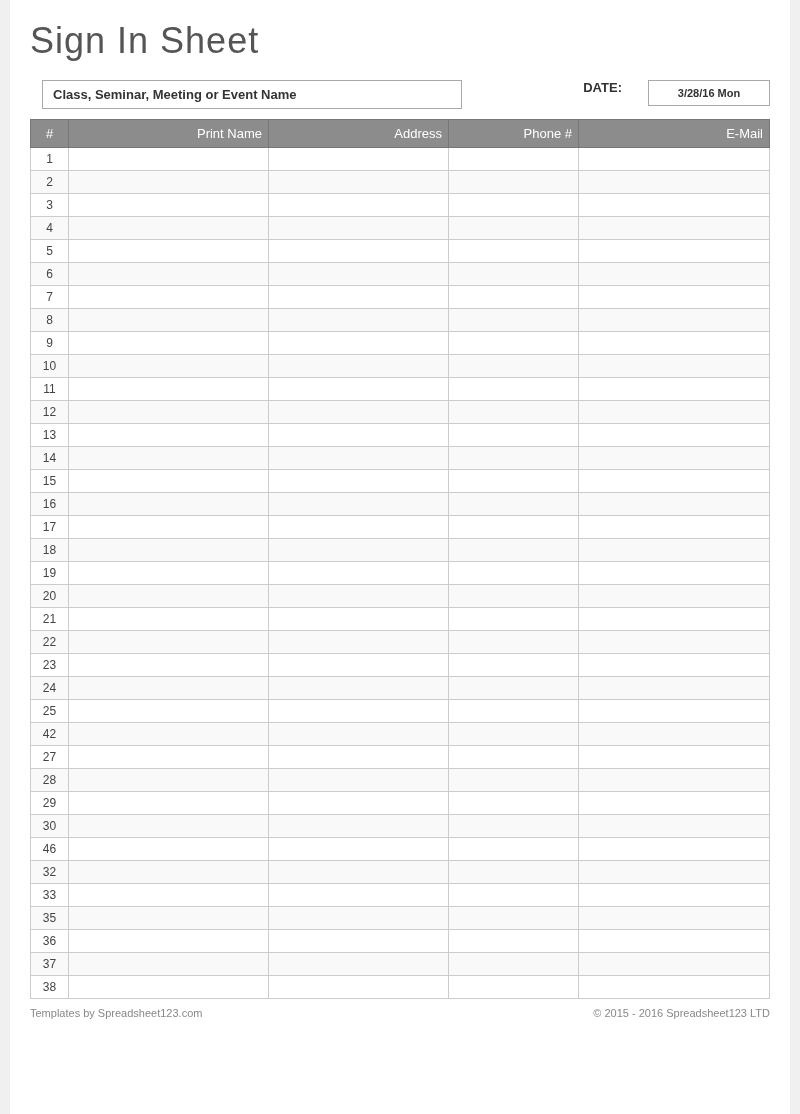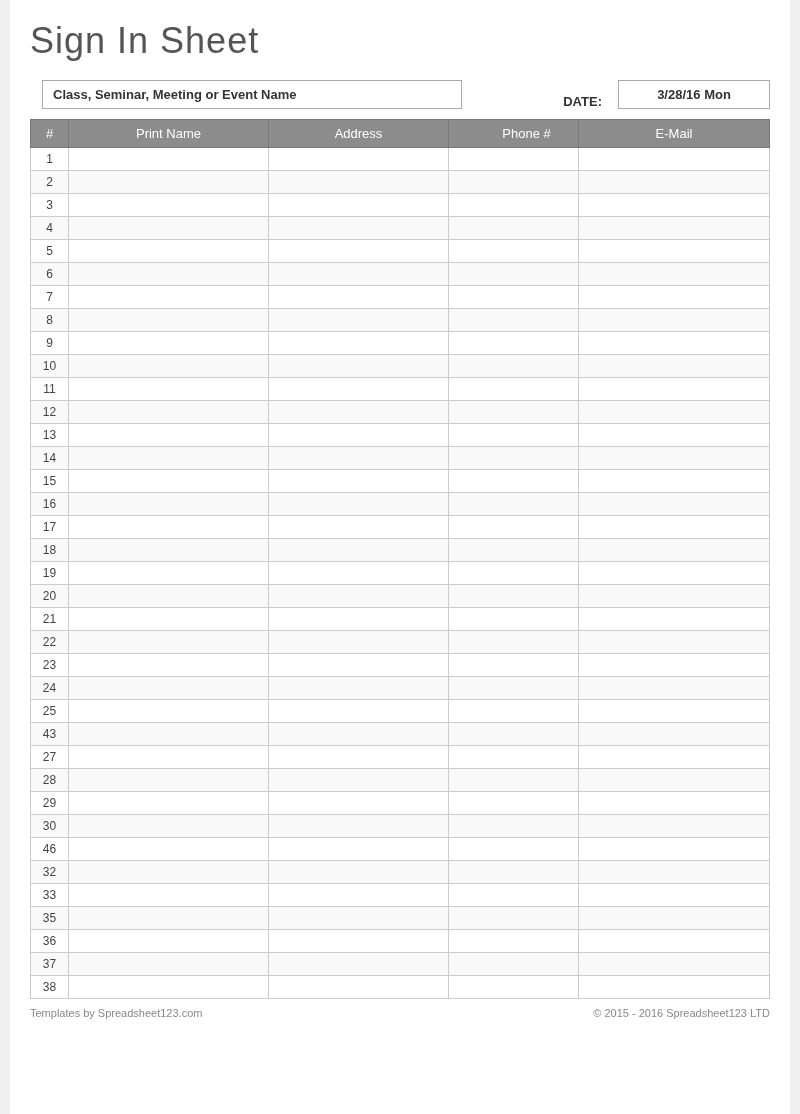--- a/index.html
+++ b/index.html
@@ -29,23 +29,23 @@
     .page-title {
       font-size: 36px;
       font-weight: 300;
       color: #555;
       margin-bottom: 18px;
       letter-spacing: 1px;
     }
 
     .header-row {
       display: flex;
-      align-items: flex-end;
+      align-items: flex-start;
       margin-bottom: 10px;
-      gap: 8px;
+      gap: 18px;
       padding-left: 12px;
     }
 
     .event-name-box {
       border: 1px solid #aaa;
       padding: 6px 10px;
       font-size: 13px;
       font-weight: bold;
       width: 420px;
       color: #333;
@@ -55,23 +55,23 @@
       font-size: 13px;
       font-weight: bold;
       margin-left: auto;
       margin-right: 8px;
       color: #333;
     }
 
     .date-value-box {
       border: 1px solid #aaa;
       padding: 6px 10px;
-      font-size: 13px;
+      font-size: 11px;
       font-weight: bold;
-      width: 152px;
+      width: 122px;
       text-align: center;
       color: #333;
     }
 
     .table-container {
       width: 100%;
     }
 
     table {
       width: 100%;
@@ -81,21 +81,21 @@
 
     thead tr {
       background-color: #8c8c8c;
       color: #fff;
     }
 
     thead th {
       padding: 6px 6px;
       font-size: 13px;
       font-weight: normal;
-      text-align: center;
+      text-align: right;
       border: 1px solid #777;
       color: #fff;
     }
 
     thead th.col-num {
       width: 38px;
       text-align: center;
     }
 
     thead th.col-name {
@@ -347,21 +347,21 @@
             <td></td>
           </tr>
           <tr>
             <td class="col-num">25</td>
             <td></td>
             <td></td>
             <td></td>
             <td></td>
           </tr>
           <tr>
-            <td class="col-num">43</td>
+            <td class="col-num">42</td>
             <td></td>
             <td></td>
             <td></td>
             <td></td>
           </tr>
           <tr>
             <td class="col-num">27</td>
             <td></td>
             <td></td>
             <td></td>

